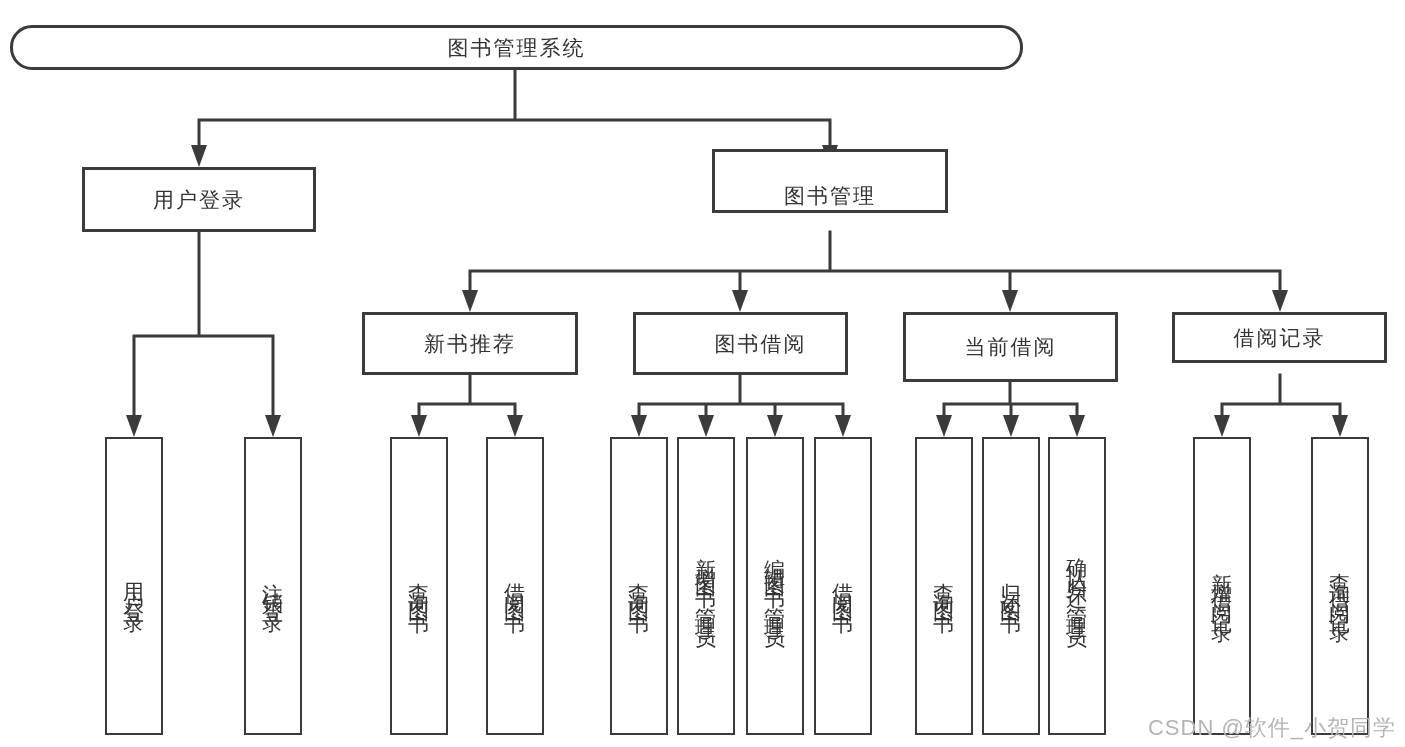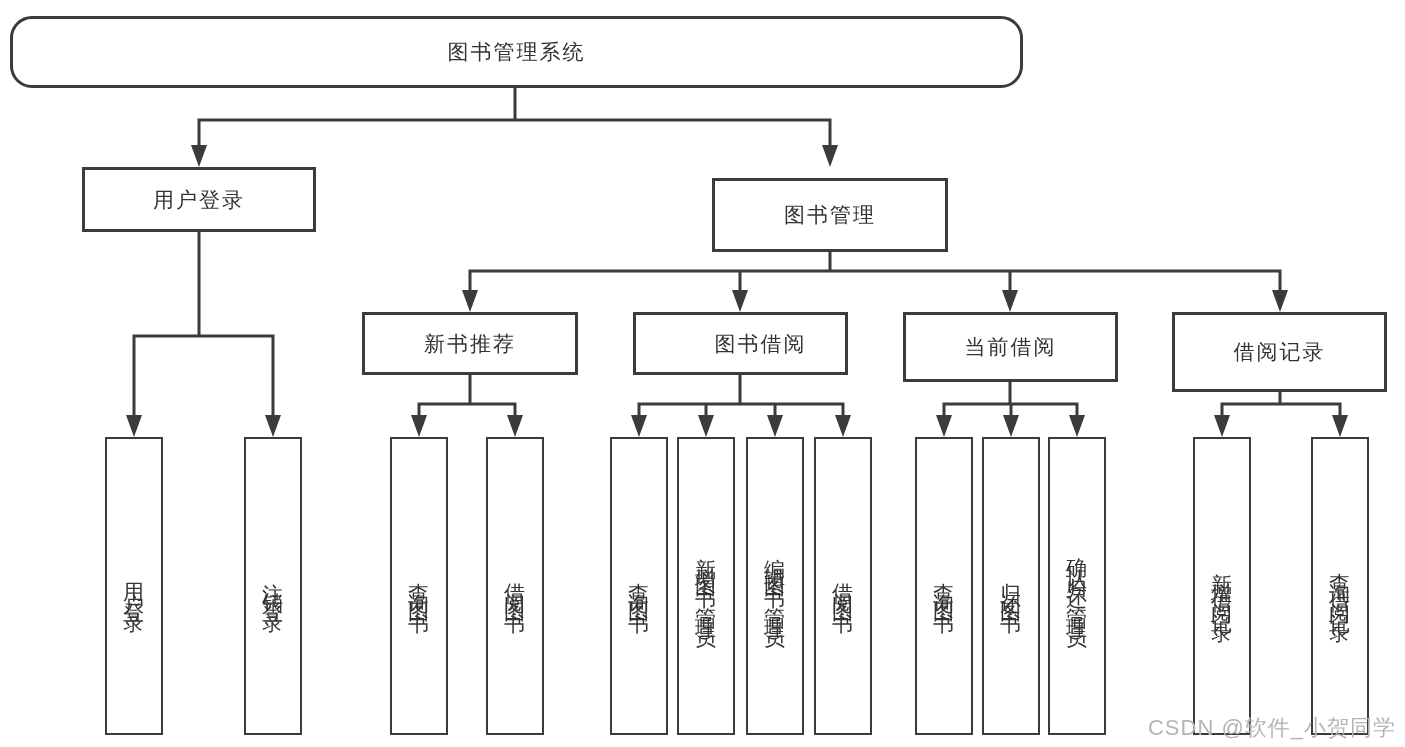--- a/index.html
+++ b/index.html
@@ -110,41 +110,41 @@
       <polygon points="767,415 783,415 775,437"></polygon>
       <polygon points="835,415 851,415 843,437"></polygon>
       <polygon points="936,415 952,415 944,437"></polygon>
       <polygon points="1003,415 1019,415 1011,437"></polygon>
       <polygon points="1069,415 1085,415 1077,437"></polygon>
       <polygon points="1214,415 1230,415 1222,437"></polygon>
       <polygon points="1332,415 1348,415 1340,437"></polygon>
     </g>
   </svg>
 
-  <div class="node" style="left:10px; top:16px; width:1013px; height:72px;border-radius:22px;">
+  <div class="node" style="left:10px; top:25px; width:1013px; height:45px;border-radius:22px;">
     <span>图书管理系统</span>
   </div>
 
   <div class="node" style="left:82px; top:167px; width:234px; height:65px;">
     <span>用户登录</span>
   </div>
-  <div class="node" style="left:712px; top:178px; width:236px; height:74px;">
+  <div class="node" style="left:712px; top:149px; width:236px; height:64px;align-items:flex-end;">
     <span>图书管理</span>
   </div>
 
   <div class="node" style="left:362px; top:312px; width:216px; height:63px;text-align:right;">
     <span>新书推荐</span>
   </div>
   <div class="node" style="left:633px; top:312px; width:215px; height:63px;padding-left:40px;">
     <span>图书借阅</span>
   </div>
   <div class="node" style="left:903px; top:312px; width:215px; height:70px;">
     <span>当前借阅</span>
   </div>
-  <div class="node" style="left:1172px; top:312px; width:215px; height:80px;">
+  <div class="node" style="left:1172px; top:312px; width:215px; height:51px;">
     <span>借阅记录</span>
   </div>
 
   <div class="leaf" style="left:105px;">
     <span class="vtext">用户登录</span>
   </div>
   <div class="leaf" style="left:244px;">
     <span class="vtext">注销登录</span>
   </div>
 

